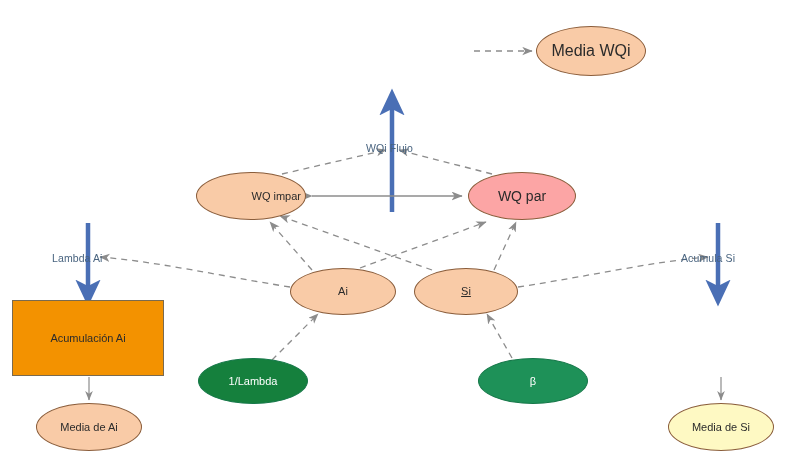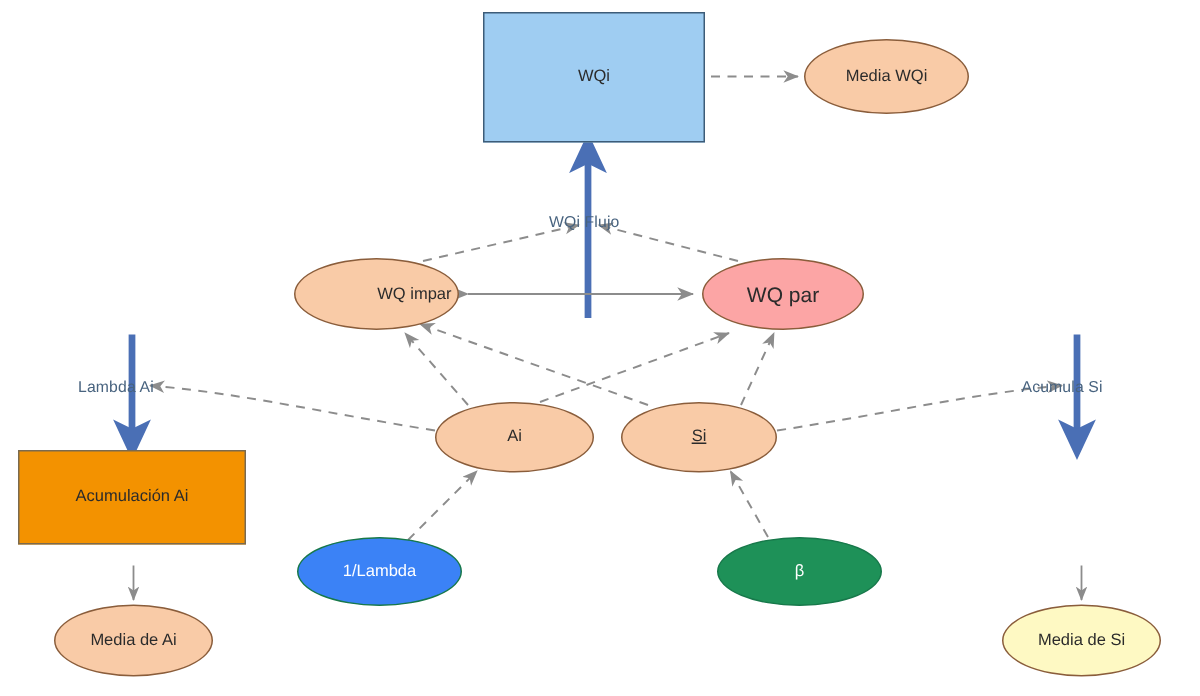--- a/index.html
+++ b/index.html
@@ -133,58 +133,55 @@
 
     <g>
       <line x1="272" y1="360" x2="318" y2="314" stroke="#8c8c8c" stroke-width="1.3" stroke-dasharray="6,5" marker-end="url(#arrow-gray)"></line>
     </g>
 
     <g>
       <line x1="512" y1="358" x2="487" y2="314" stroke="#8c8c8c" stroke-width="1.3" stroke-dasharray="6,5" marker-end="url(#arrow-gray)"></line>
     </g>
   </svg>
 
-  <div class="node box" style="left: 322px; top: 8px; width: 148px; height: 87px; background: rgb(159, 205, 242); border-color: rgb(61, 92, 120); color: rgb(43, 43, 43); font-size: 11px;">
-    <span class="node-label">WQi</span>
-  </div>
 
-  <div class="node ellipse" style="left: 536px; top: 26px; width: 110px; height: 50px; background: rgb(249, 203, 167); border-color: rgb(138, 93, 59); color: rgb(43, 43, 43); font-size: 11px;">
+  <div class="node ellipse" style="left: 536px; top: 26px; width: 110px; height: 50px; background: rgb(249, 203, 167); border-color: rgb(138, 93, 59); color: rgb(43, 43, 43); font-size: 16px;">
     <span class="node-label">Media WQi</span>
   </div>
 
   <div class="node ellipse" style="left: 196px; top: 172px; width: 110px; height: 48px; background: rgb(249, 203, 167); border-color: rgb(138, 93, 59); color: rgb(43, 43, 43); font-size: 11px; justify-content: flex-end;">
     <span class="node-label">WQ impar</span>
   </div>
 
   <div class="node ellipse" style="left: 468px; top: 172px; width: 108px; height: 48px; background: #fca5a5; border-color: rgb(138, 93, 59); color: rgb(43, 43, 43); font-size: 14px;">
     <span class="node-label">WQ par</span>
   </div>
 
   <div class="node ellipse" style="left: 290px; top: 268px; width: 106px; height: 47px; background: rgb(249, 203, 167); border-color: rgb(138, 93, 59); color: rgb(43, 43, 43); font-size: 11px;">
     <span class="node-label">Ai</span>
   </div>
 
   <div class="node ellipse" style="left: 414px; top: 268px; width: 104px; height: 47px; background: rgb(249, 203, 167); border-color: rgb(138, 93, 59); color: rgb(43, 43, 43); font-size: 11px; text-decoration: underline;">
     <span class="node-label">Si</span>
   </div>
 
-  <div class="node box" style="left: 12px; top: 300px; width: 152px; height: 63px; background: rgb(243, 146, 0); border-color: rgb(122, 106, 79); color: rgb(43, 43, 43); font-size: 11px;">
+  <div class="node box" style="left: 12px; top: 300px; width: 152px; height: 76px; background: rgb(243, 146, 0); border-color: rgb(122, 106, 79); color: rgb(43, 43, 43); font-size: 11px;">
     <span class="node-label">Acumulación Ai</span>
   </div>
 
 
   <div class="node ellipse" style="left: 36px; top: 403px; width: 106px; height: 48px; background: rgb(249, 203, 167); border-color: rgb(138, 93, 59); color: rgb(43, 43, 43); font-size: 11px;">
     <span class="node-label">Media de Ai</span>
   </div>
 
   <div class="node ellipse" style="left: 668px; top: 403px; width: 106px; height: 48px; background: #fef9c3; border-color: rgb(138, 93, 59); color: rgb(43, 43, 43); font-size: 11px;">
     <span class="node-label">Media de Si</span>
   </div>
 
-  <div class="node ellipse" style="left: 198px; top: 358px; width: 110px; height: 46px; background: #3b82f6; border-color: rgb(23, 120, 74); color: rgb(255, 255, 255); font-size: 11px;">
+  <div class="node ellipse" style="left: 198px; top: 358px; width: 110px; height: 46px; background: #15803d; border-color: rgb(23, 120, 74); color: rgb(255, 255, 255); font-size: 11px;">
     <span class="node-label">1/Lambda</span>
   </div>
 
   <div class="node ellipse" style="left: 478px; top: 358px; width: 110px; height: 46px; background: rgb(30, 145, 88); border-color: rgb(23, 120, 74); color: rgb(255, 255, 255); font-size: 11px;">
     <span class="node-label">β</span>
   </div>
 
   <span class="edge-label" style="left: 366px; top: 142px;">WQi Flujo</span>
   <span class="edge-label" style="left: 52px; top: 252px;">Lambda Ai</span>
   <span class="edge-label" style="left: 681px; top: 252px;">Acumula Si</span>

